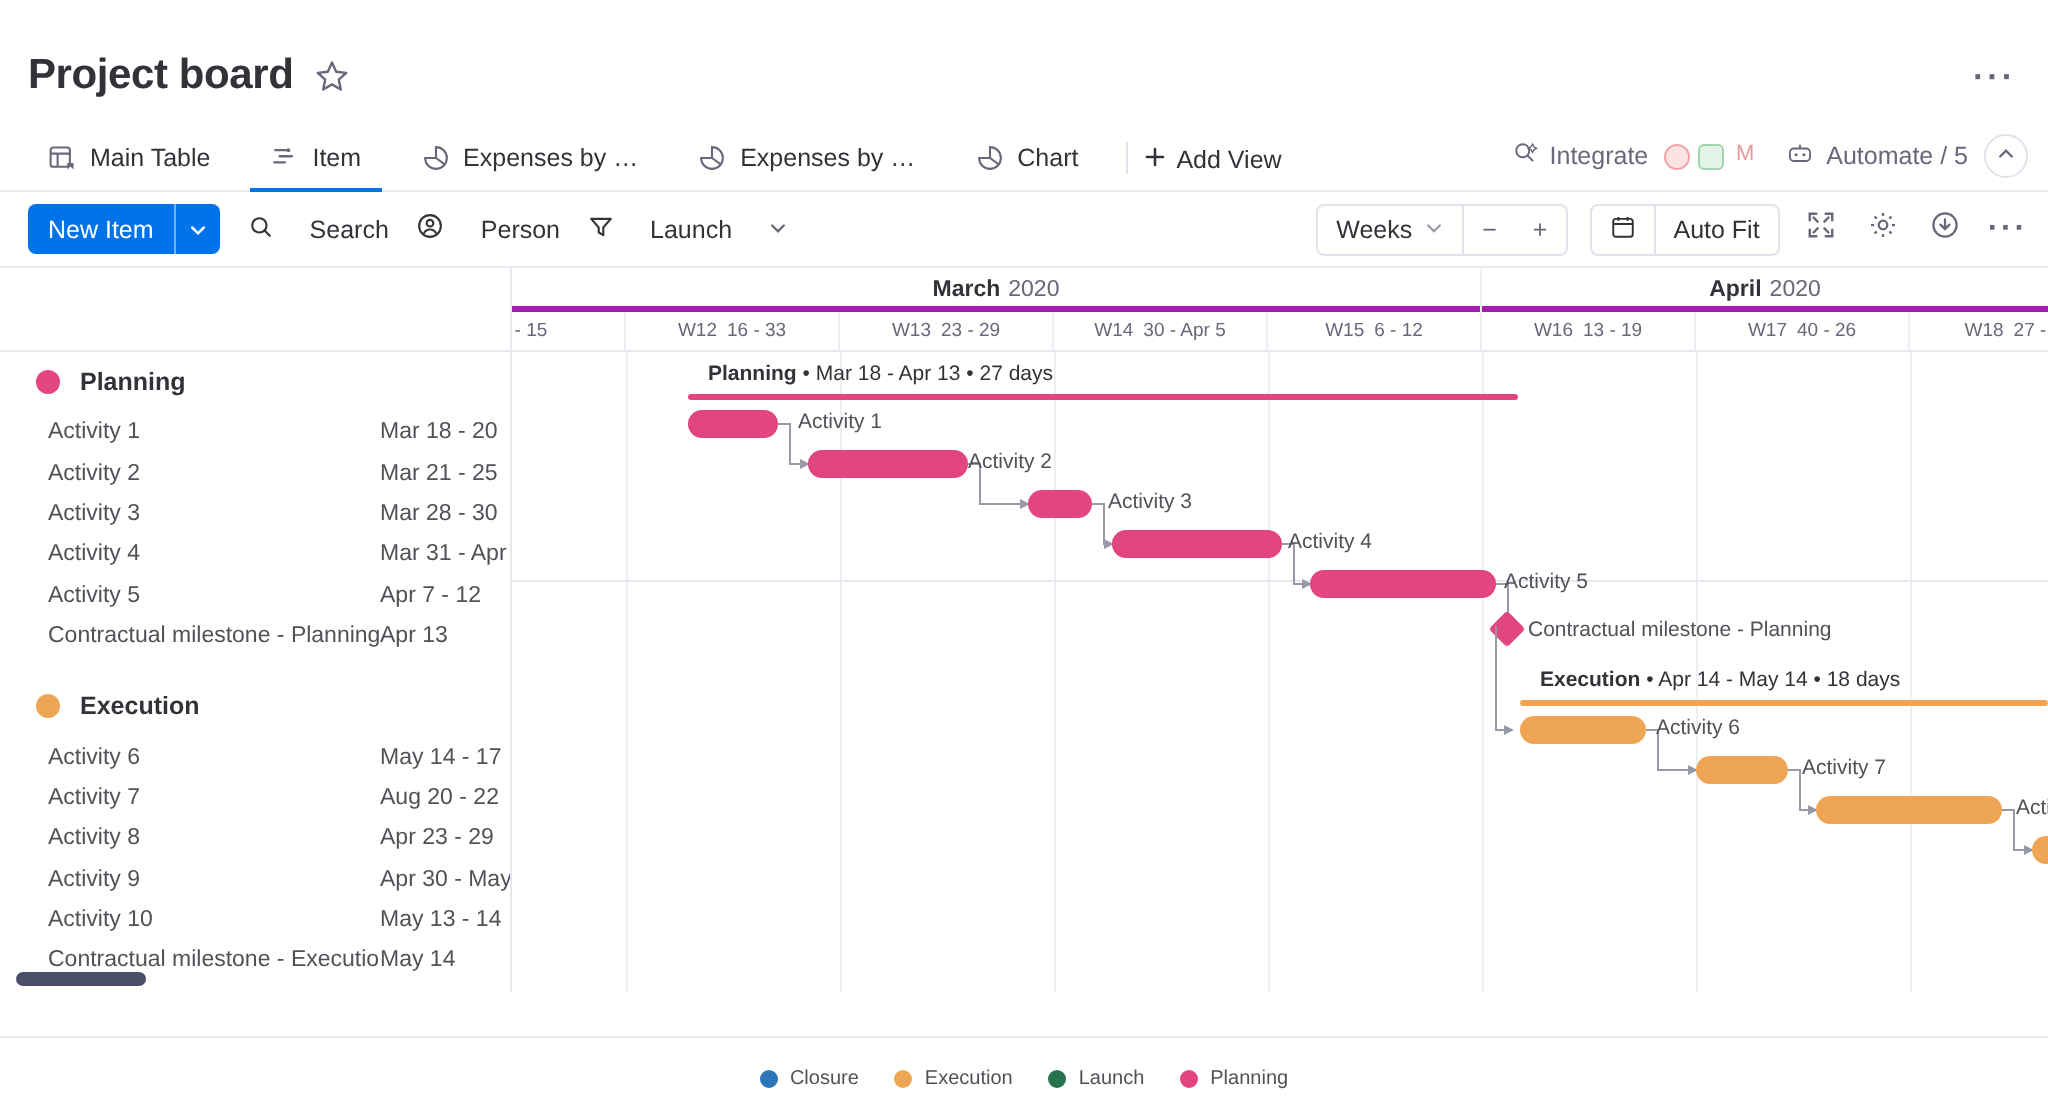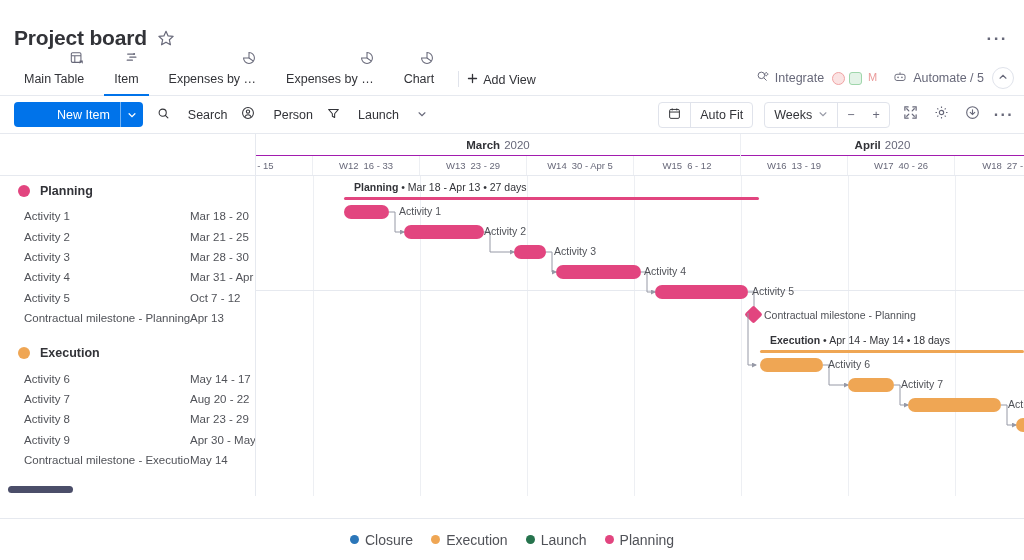--- a/index.html
+++ b/index.html
@@ -22,24 +22,24 @@
     font-size:17px; letter-spacing:1.5px; color:#676879; line-height:10px;
     cursor:pointer; font-weight:700;
   }
 
   
   .tabbar {
     position:relative; height:30px; display:flex; align-items:flex-end;
     padding-left:14px; border-bottom:1px solid #e6e9ef;
   }
   .tab {
-    display:flex; align-items:flex-end; gap:7px;
+    display:flex; align-items:flex-start; gap:7px;
     padding: 3px 10px 8px 10px; margin-right:10px;
     font-size:12.5px; color:#323338; cursor:pointer;
-    border-bottom:2px solid transparent; position:relative; top:1px;flex-direction:column;
+    border-bottom:2px solid transparent; position:relative; top:1px;
   }
   .tab.active { border-bottom-color:#0073ea; }
   .tab svg { display:block; }
   .tab-sep { width:1px; height:16px; background:#e0e3eb; margin:0 8px 8px 4px; }
   .addview { display:flex; align-items:center; gap:5px; font-size:12.5px; color:#323338; padding-bottom:8px; cursor:pointer;}
   .tab-right {
     position:absolute; right:10px; bottom:6px;
     display:flex; align-items:center; gap:8px; font-size:12.5px; color:#676879;
   }
   .tr-item { display:flex; align-items:center; gap:6px; cursor:pointer; }
@@ -50,21 +50,21 @@
     display:flex; align-items:center; justify-content:center; cursor:pointer; background:#fff;
   }
 
   
   .toolbar {
     position:relative; height:38px; display:flex; align-items:center;
     padding-left:14px; gap:14px; border-bottom:1px solid #e6e9ef;
   }
   .newitem {
     display:flex; align-items:stretch; border-radius:4px; overflow:hidden;
-    background:#0073ea; color:#fff; font-size:12.5px; cursor:pointer; height:25px;padding-left:33px;
+    background:#0073ea; color:#fff; font-size:12.5px; cursor:pointer; height:25px;
   }
   .newitem .lbl { padding:0 10px; display:flex; align-items:center; font-weight:400;}
   .newitem .dv { width:1px; background:rgba(255,255,255,.45); }
   .newitem .cv { padding:0 6px; display:flex; align-items:center; }
   .tb-item { display:flex; align-items:center; gap:18px; font-size:12.5px; color:#323338; cursor:pointer; }
   .toolbar-right {
     position:absolute; right:10px; display:flex; align-items:center; gap:11px;
   }
   .seg {
     display:flex; align-items:center; border:1px solid #e0e3eb; border-radius:4px;
@@ -91,21 +91,21 @@
   .row .rdate { color:#505258; white-space:nowrap; }
   .grp-gap { height:10px; }
   .hscroll-thumb {
     position:absolute; left:8px; bottom:3px; width:65px; height:7px;
     background:#4b4e69; border-radius:4px; cursor:pointer;
   }
 
   
   .timeline { position:relative; flex:1; overflow:hidden; background:#fff; }
   .tl-header { height:42px; position:relative; border-bottom:1px solid #e6e9ef; }
-  .month-row { height:22px; position:relative; border-bottom:1px solid #a21caf; }
+  .month-row { height:22px; position:relative; border-bottom:3px solid #a21caf; }
   .month-cell {
     position:absolute; top:0; height:22px; display:flex; align-items:center; justify-content:center;
     font-size:11.5px; color:#676879; border-right:1px solid #edeff3;
   }
   .month-cell b { color:#323338; font-weight:700; margin-right:4px; }
   .week-row { height:19px; position:relative; }
   .week-cell {
     position:absolute; top:0; height:19px; display:flex; align-items:center; justify-content:center;
     gap:5px; font-size:9.5px; color:#676879; border-right:1px solid #edeff3;
   }
@@ -123,21 +123,21 @@
   .milestone { position:absolute; width:13px; height:13px; transform:rotate(45deg); border-radius:2px; }
   .ms-label { position:absolute; font-size:10.5px; color:#505258; white-space:nowrap; }
   .conn { position:absolute; stroke:#9699a6; stroke-width:1; fill:none; }
 
   
   .legend {
     position:absolute; left:0; right:0; bottom:0; height:42px;
     display:flex; align-items:center; justify-content:center; gap:18px;
     border-top:1px solid #e6e9ef; background:#fff;
   }
-  .lg-item { display:flex; align-items:center; gap:6px; font-size:14px; color:#505258; cursor:pointer; }
+  .lg-item { display:flex; align-items:center; gap:6px; font-size:10px; color:#505258; cursor:pointer; }
   .lg-dot { width:9px; height:9px; border-radius:50%; }
 </style>
 </head>
 <body>
 
 <div class="app">
 
   <div class="header">
     <div class="title-row">
       <span class="page-title">Project board</span>
@@ -281,53 +281,53 @@
       </span>
       <span>Launch</span>
       <span>
         <svg width="10" height="10" viewBox="0 0 12 12" fill="none" stroke="#676879" stroke-width="1.4" stroke-linecap="round">
             <path d="M2.5 4.5L6 8l3.5-3.5"></path>
           </svg>
       </span>
     </div>
 
     <div class="toolbar-right">
+      <div class="seg">
+        <div class="cell">
+          <span>Weeks</span>
+          <span>
+            <svg width="10" height="10" viewBox="0 0 12 12" fill="none" stroke="#9699a6" stroke-width="1.3" stroke-linecap="round">
+                <path d="M2.5 4.5L6 8l3.5-3.5"></path>
+              </svg>
+          </span>
+        </div>
+        <div class="vdiv"></div>
+        <div class="cell" style="color:#676879">
+          <span>−</span>
+        </div>
+        <div class="cell" style="color:#676879">
+          <span>+</span>
+        </div>
+      </div>
+
       <div class="seg">
         <div class="cell">
           <span>
             <svg width="13" height="13" viewBox="0 0 16 16" fill="none" stroke="#323338" stroke-width="1.2">
                 <rect x="2" y="3" width="12" height="11" rx="1.6"></rect>
                 <path d="M2 6.2h12M5.2 1.8v2.4M10.8 1.8v2.4"></path>
               </svg>
           </span>
         </div>
         <div class="vdiv"></div>
         <div class="cell">
           <span>Auto Fit</span>
         </div>
       </div>
 
-      <div class="seg">
-        <div class="cell">
-          <span>Weeks</span>
-          <span>
-            <svg width="10" height="10" viewBox="0 0 12 12" fill="none" stroke="#9699a6" stroke-width="1.3" stroke-linecap="round">
-                <path d="M2.5 4.5L6 8l3.5-3.5"></path>
-              </svg>
-          </span>
-        </div>
-        <div class="vdiv"></div>
-        <div class="cell" style="color:#676879">
-          <span>−</span>
-        </div>
-        <div class="cell" style="color:#676879">
-          <span>+</span>
-        </div>
-      </div>
-
       <div class="icon-btn">
         <span>
           <svg width="15" height="15" viewBox="0 0 16 16" fill="none" stroke="#676879" stroke-width="1.3" stroke-linecap="round">
             <path d="M2 5.5V2h3.5M10.5 2H14v3.5M14 10.5V14h-3.5M5.5 14H2v-3.5"></path>
               <path d="M6.2 6.2L4 4M9.8 6.2L12 4M9.8 9.8L12 12M6.2 9.8L4 12"></path>
           </svg>
         </span>
       </div>
       <div class="icon-btn">
         <span>
@@ -370,21 +370,21 @@
         <div class="row">
           <span class="rname">Activity 3</span>
           <span class="rdate">Mar 28 - 30</span>
         </div>
         <div class="row">
           <span class="rname">Activity 4</span>
           <span class="rdate">Mar 31 - Apr 5</span>
         </div>
         <div class="row">
           <span class="rname">Activity 5</span>
-          <span class="rdate">Oct 7 - 12</span>
+          <span class="rdate">Apr 7 - 12</span>
         </div>
         <div class="row">
           <span class="rname">Contractual milestone - Planning</span>
           <span class="rdate">Apr 13</span>
         </div>
       </div>
 
       <div class="grp-gap"></div>
 
       <div class="grp">
@@ -395,25 +395,29 @@
         <div class="row">
           <span class="rname">Activity 6</span>
           <span class="rdate">May 14 - 17</span>
         </div>
         <div class="row">
           <span class="rname">Activity 7</span>
           <span class="rdate">Aug 20 - 22</span>
         </div>
         <div class="row">
           <span class="rname">Activity 8</span>
-          <span class="rdate">Mar 23 - 29</span>
+          <span class="rdate">Apr 23 - 29</span>
         </div>
         <div class="row">
           <span class="rname">Activity 9</span>
           <span class="rdate">Apr 30 - May 13</span>
+        </div>
+        <div class="row">
+          <span class="rname">Activity 10</span>
+          <span class="rdate">May 13 - 14</span>
         </div>
         <div class="row">
           <span class="rname">Contractual milestone - Execution</span>
           <span class="rdate">May 14</span>
         </div>
       </div>
 
       <div class="hscroll-thumb"></div>
     </div>
 

